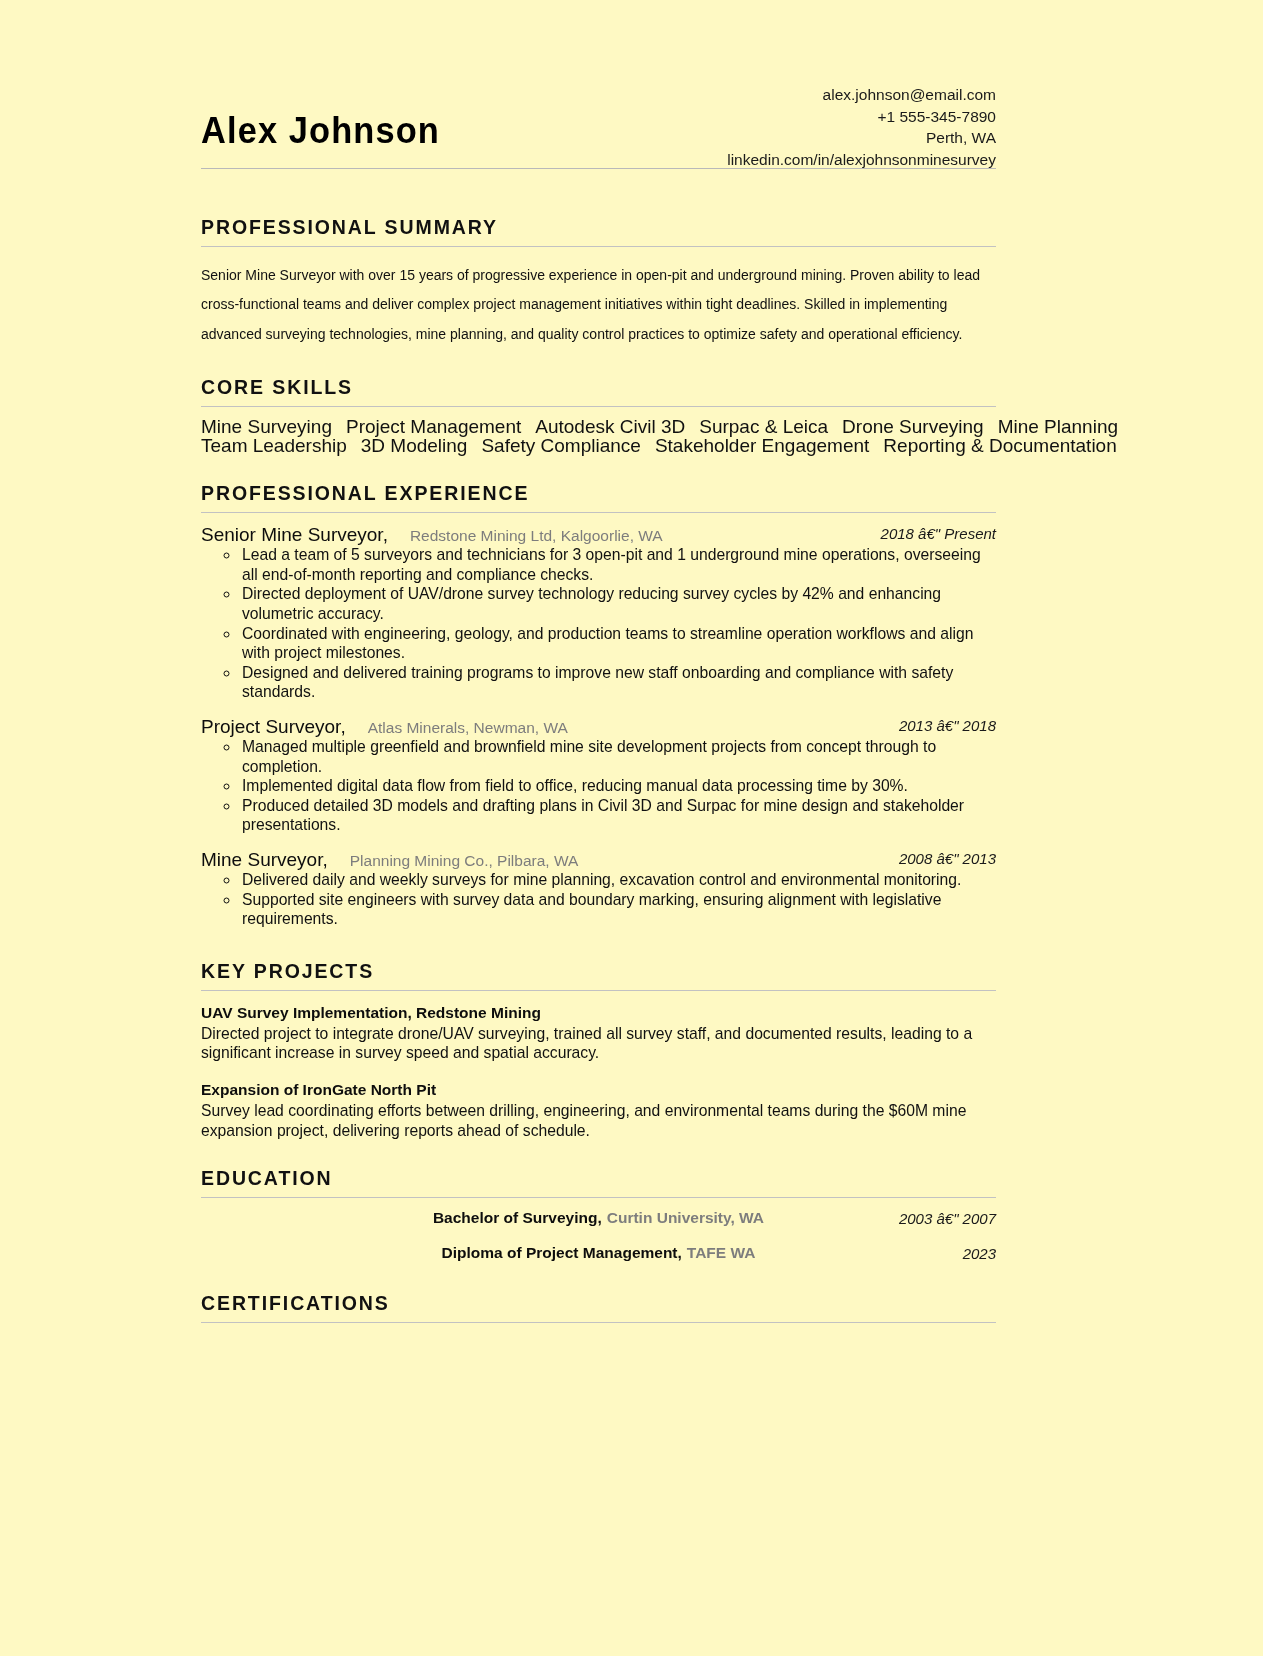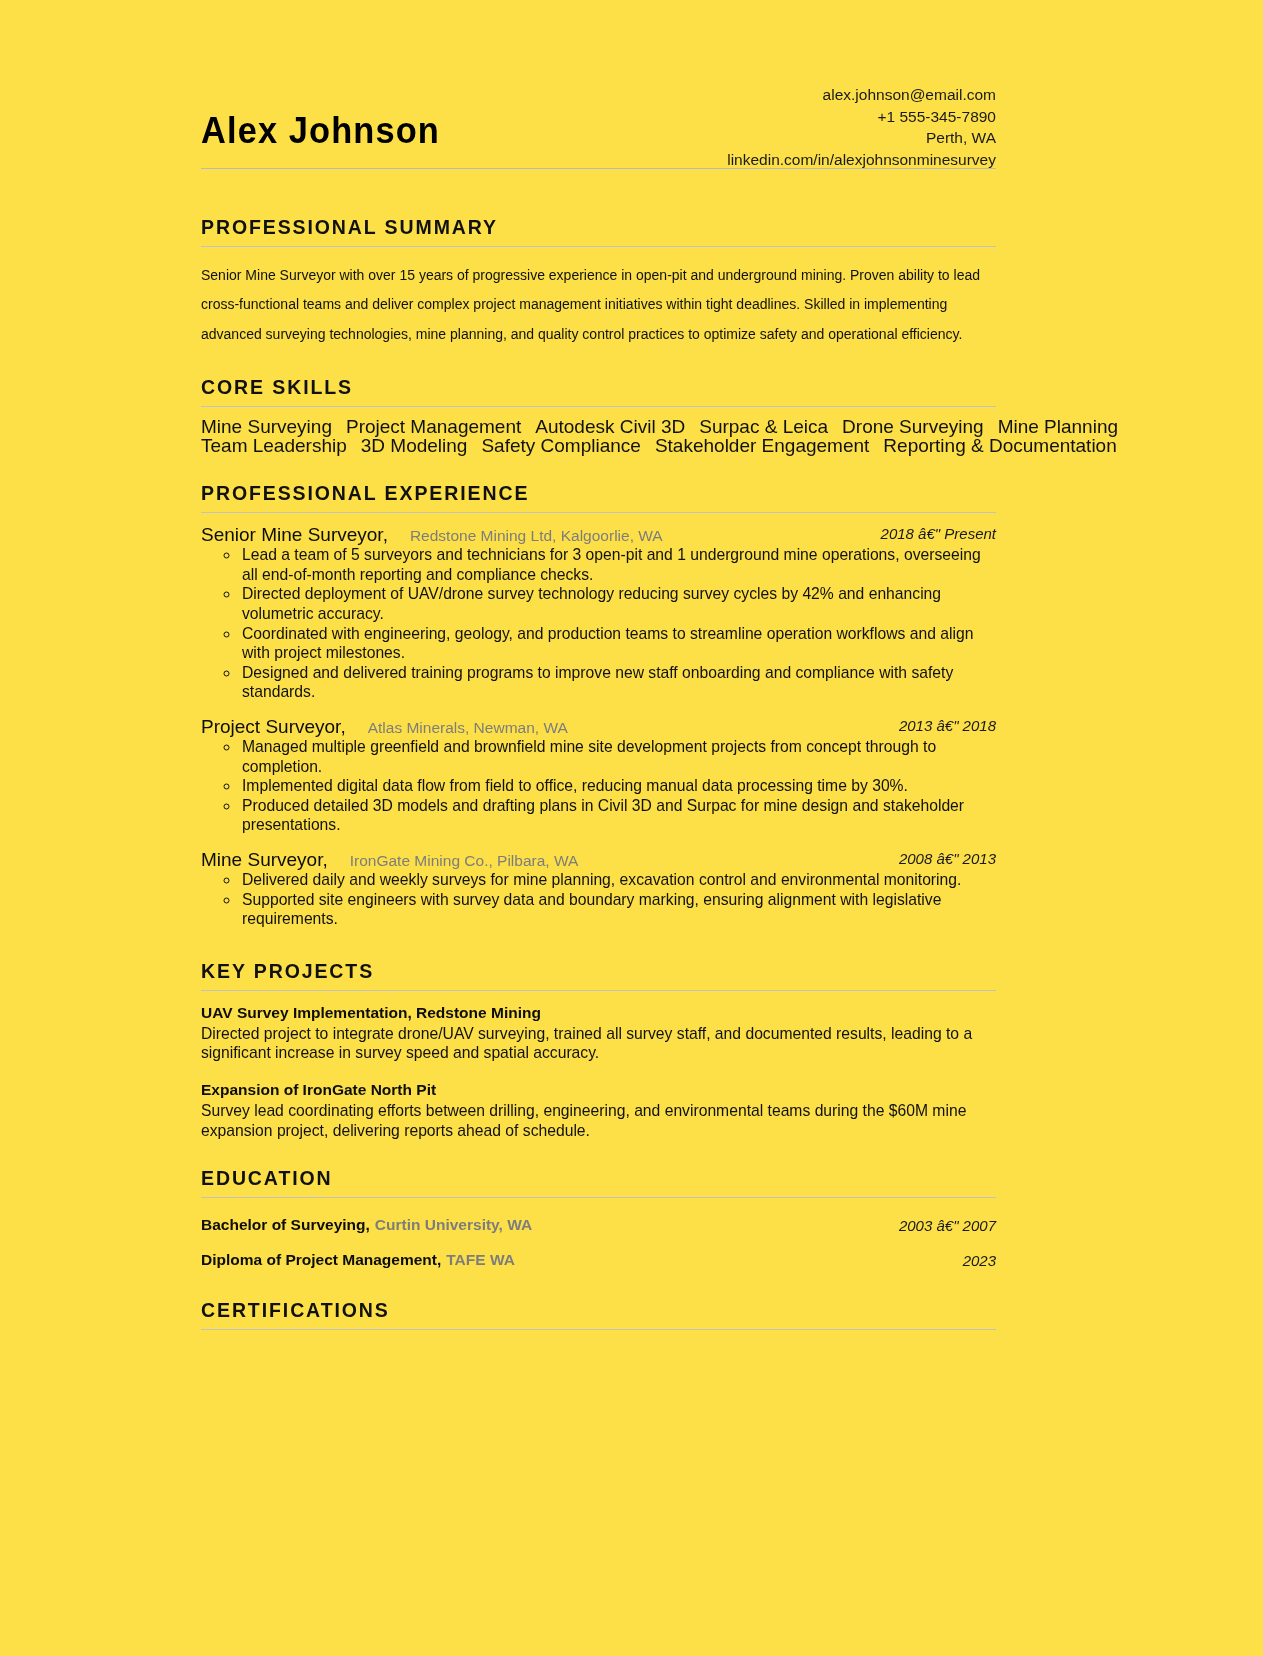--- a/index.html
+++ b/index.html
@@ -11,21 +11,21 @@
     width: 1263px;
     height: 1656px;
     font-family: "Liberation Sans", sans-serif;
     color: #000000;
     overflow: hidden;
   }
   .page {
     position: relative;
     width: 1263px;
     height: 1656px;
-    background: #fde047;
+    background: #fef9c3;
     box-sizing: border-box;
     padding: 0;
   }
   .content {
     position: absolute;
     left: 201px;
     top: 0;
     width: 795px;
   }
 
@@ -163,21 +163,21 @@
   }
   .proj-desc {
     font-size: 15.7px;
     line-height: 19.6px;
     color: #111;
     margin-top: 1px;
     width: 793px;
   }
 
   
-  .education { margin-top: 18px; }
+  .education { margin-top: 11px; text-align: center; }
   .edu {
     position: relative;
     height: 21px;
     margin-bottom: 14px;
     white-space: nowrap;
   }
   .edu:last-child { margin-bottom: 0; }
   .edu-degree {
     font-size: 15.5px;
     font-weight: bold;
@@ -279,21 +279,21 @@
           </div>
           <ul class="bullets">
             <li>Managed multiple greenfield and brownfield mine site development projects from concept through to completion.</li>
             <li>Implemented digital data flow from field to office, reducing manual data processing time by 30%.</li>
             <li>Produced detailed 3D models and drafting plans in Civil 3D and Surpac for mine design and stakeholder presentations.</li>
           </ul>
         </div>
 
         <div class="job">
           <div class="job-head">
-            <span class="job-title">Mine Surveyor,</span><span class="job-company">IronGate Mining Co., Pilbara, WA</span>
+            <span class="job-title">Mine Surveyor,</span><span class="job-company">Planning Mining Co., Pilbara, WA</span>
             <span class="job-dates">2008 â€" 2013</span>
           </div>
           <ul class="bullets">
             <li>Delivered daily and weekly surveys for mine planning, excavation control and environmental monitoring.</li>
             <li>Supported site engineers with survey data and boundary marking, ensuring alignment with legislative requirements.</li>
           </ul>
         </div>
 
       </div>
     </div>

